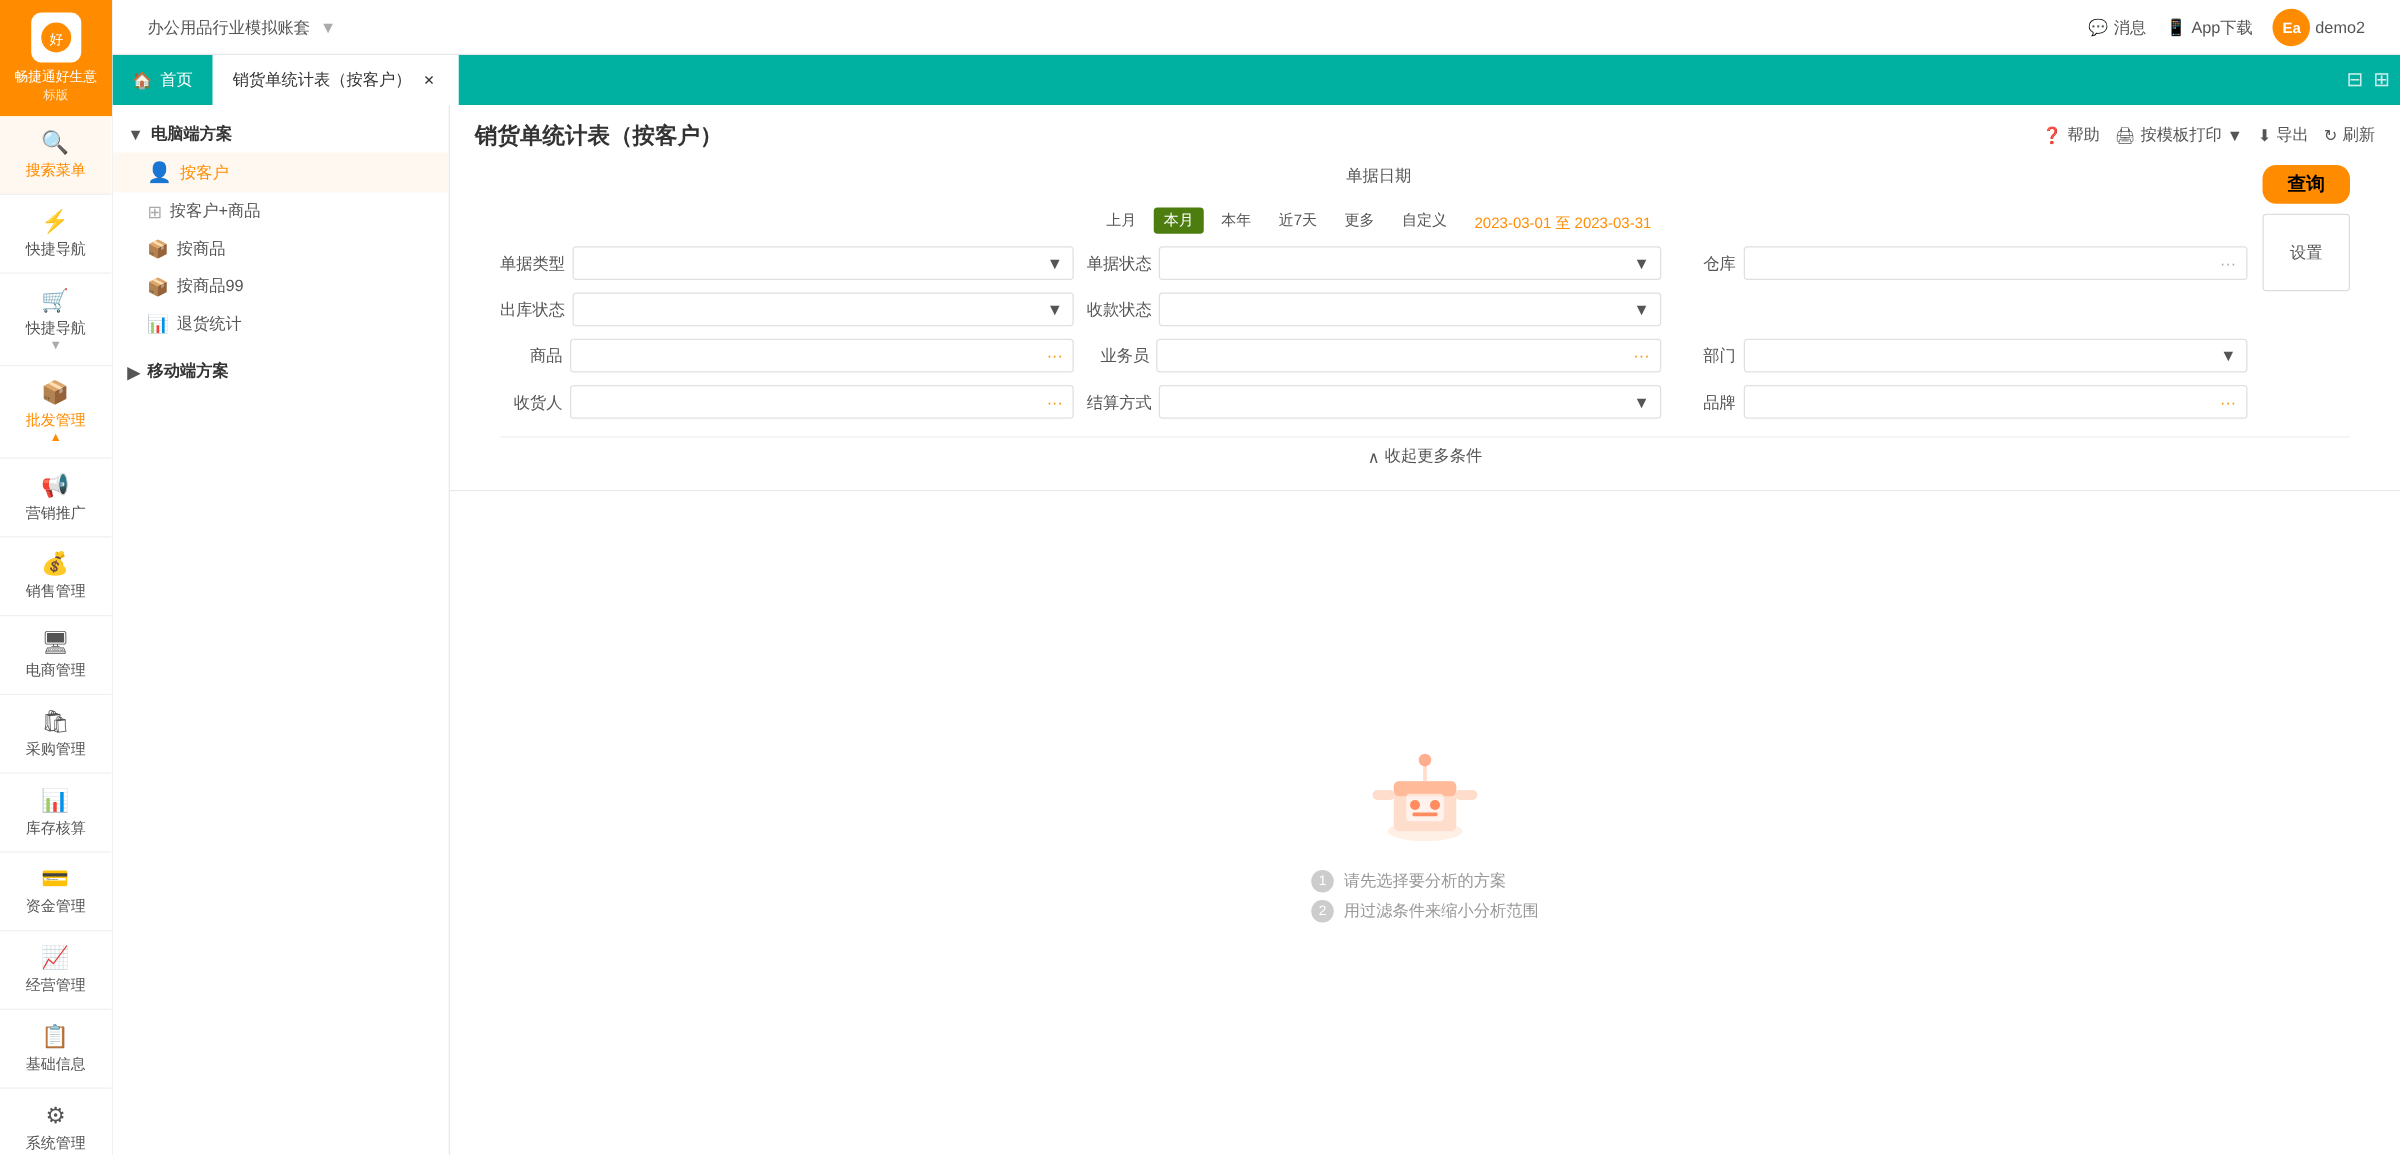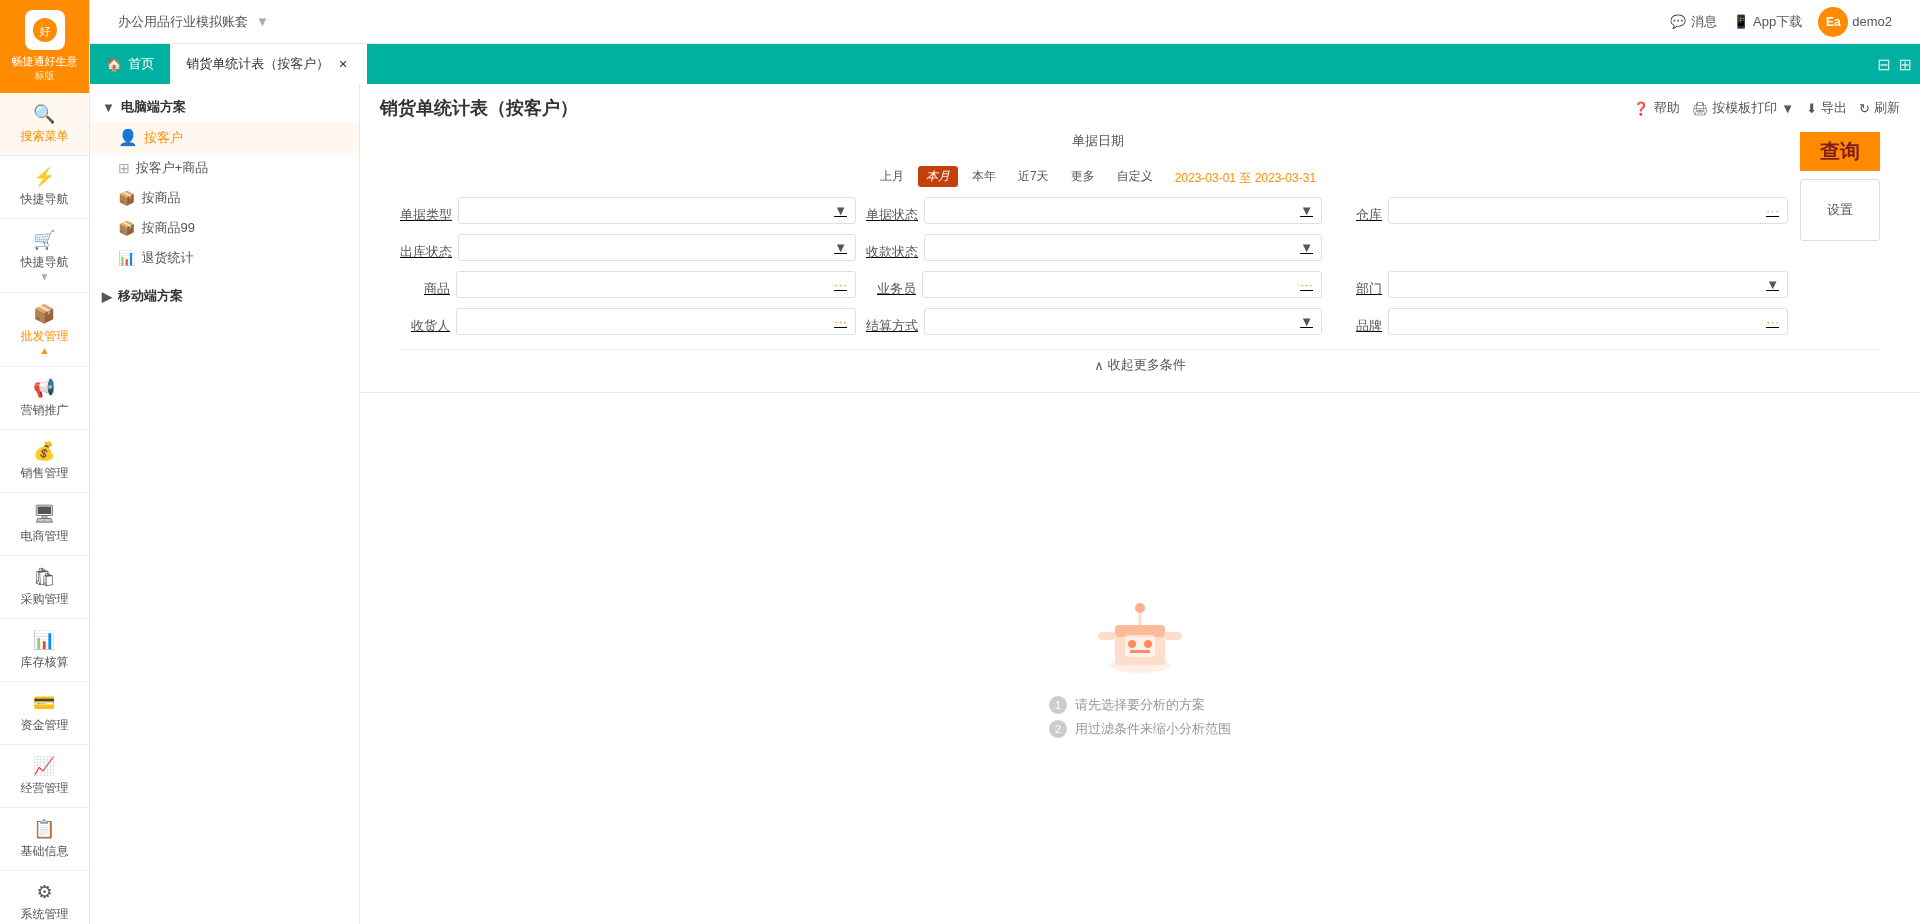--- a/index.html
+++ b/index.html
@@ -289,23 +289,22 @@
       gap: 6px;
     }
     .date-pill {
       padding: 2px 8px;
       border-radius: 3px;
       font-size: 12px;
       cursor: pointer;
       color: #555;
     }
     .date-pill.active {
-      background: #c2410c;
+      background: #4d7c0f;
       color: #fff;
-      font-style: italic;
     }
     .date-range-text {
       color: #ff8c00;
       font-size: 12px;
       margin-left: 8px;
     }
     .filter-select {
       flex: 1;
       border: 1px solid #e0e0e0;
       border-radius: 3px;
@@ -333,26 +332,26 @@
 
     
     .action-btns {
       display: flex;
       flex-direction: column;
       gap: 8px;
       margin-left: 12px;
     }
     .btn-query {
       background: #ff8c00;
-      color: #7f1d1d;
+      color: #000000;
       border: none;
       padding: 6px 20px;
-      border-radius: 0;
-      cursor: pointer;
-      font-size: 20px;
+      border-radius: 11px;
+      cursor: pointer;
+      font-size: 15px;
       font-weight: bold;
     }
     .btn-settings {
       background: #fff;
       color: #555;
       border: 1px solid #ddd;
       padding: 21px 20px;
       border-radius: 3px;
       cursor: pointer;
       font-size: 13px;
@@ -399,23 +398,22 @@
     }
 
     .filter-row-grid {
       display: grid;
       grid-template-columns: 1fr 1fr 1fr;
       gap: 10px;
       margin-bottom: 10px;
     }
     .filter-cell {
       display: flex;
-      align-items: flex-end;
+      align-items: center;
       gap: 6px;
-      text-decoration: underline;
     }
     .filter-cell-label {
       color: #555;
       font-size: 13px;
       flex-shrink: 0;
       min-width: 50px;
       text-align: right;
     }
     .filter-input-wrap {
       flex: 1;

